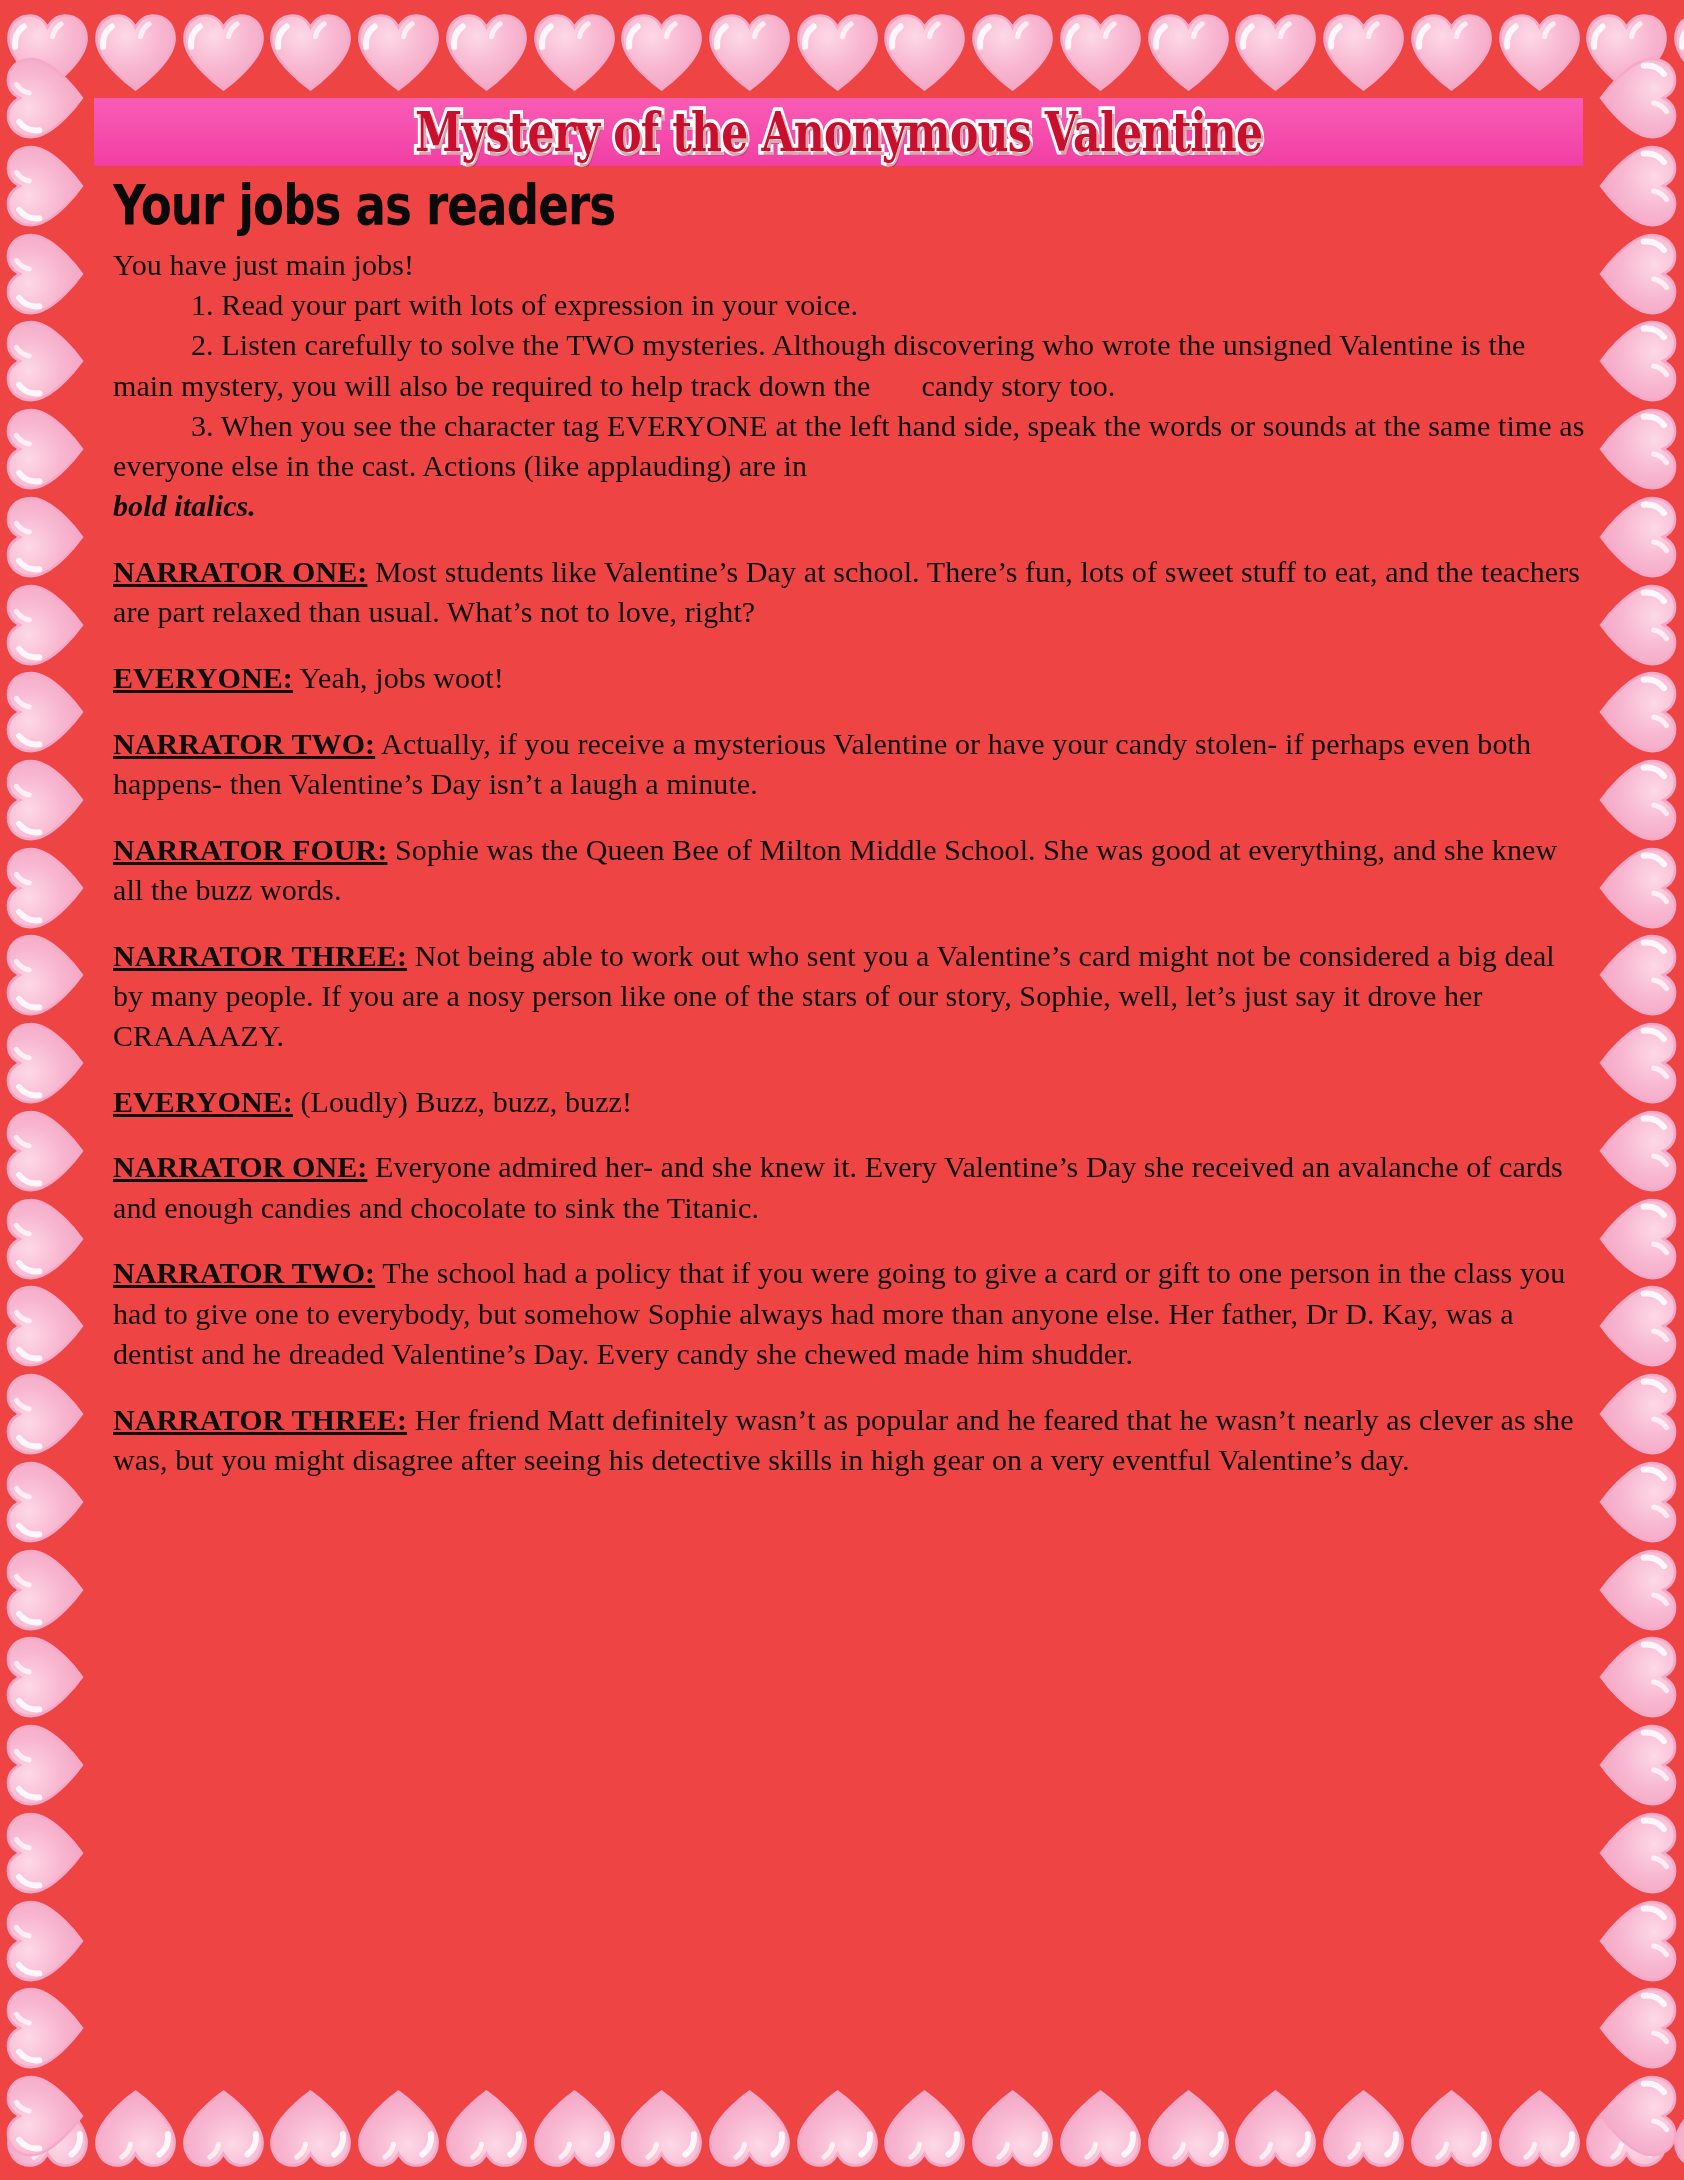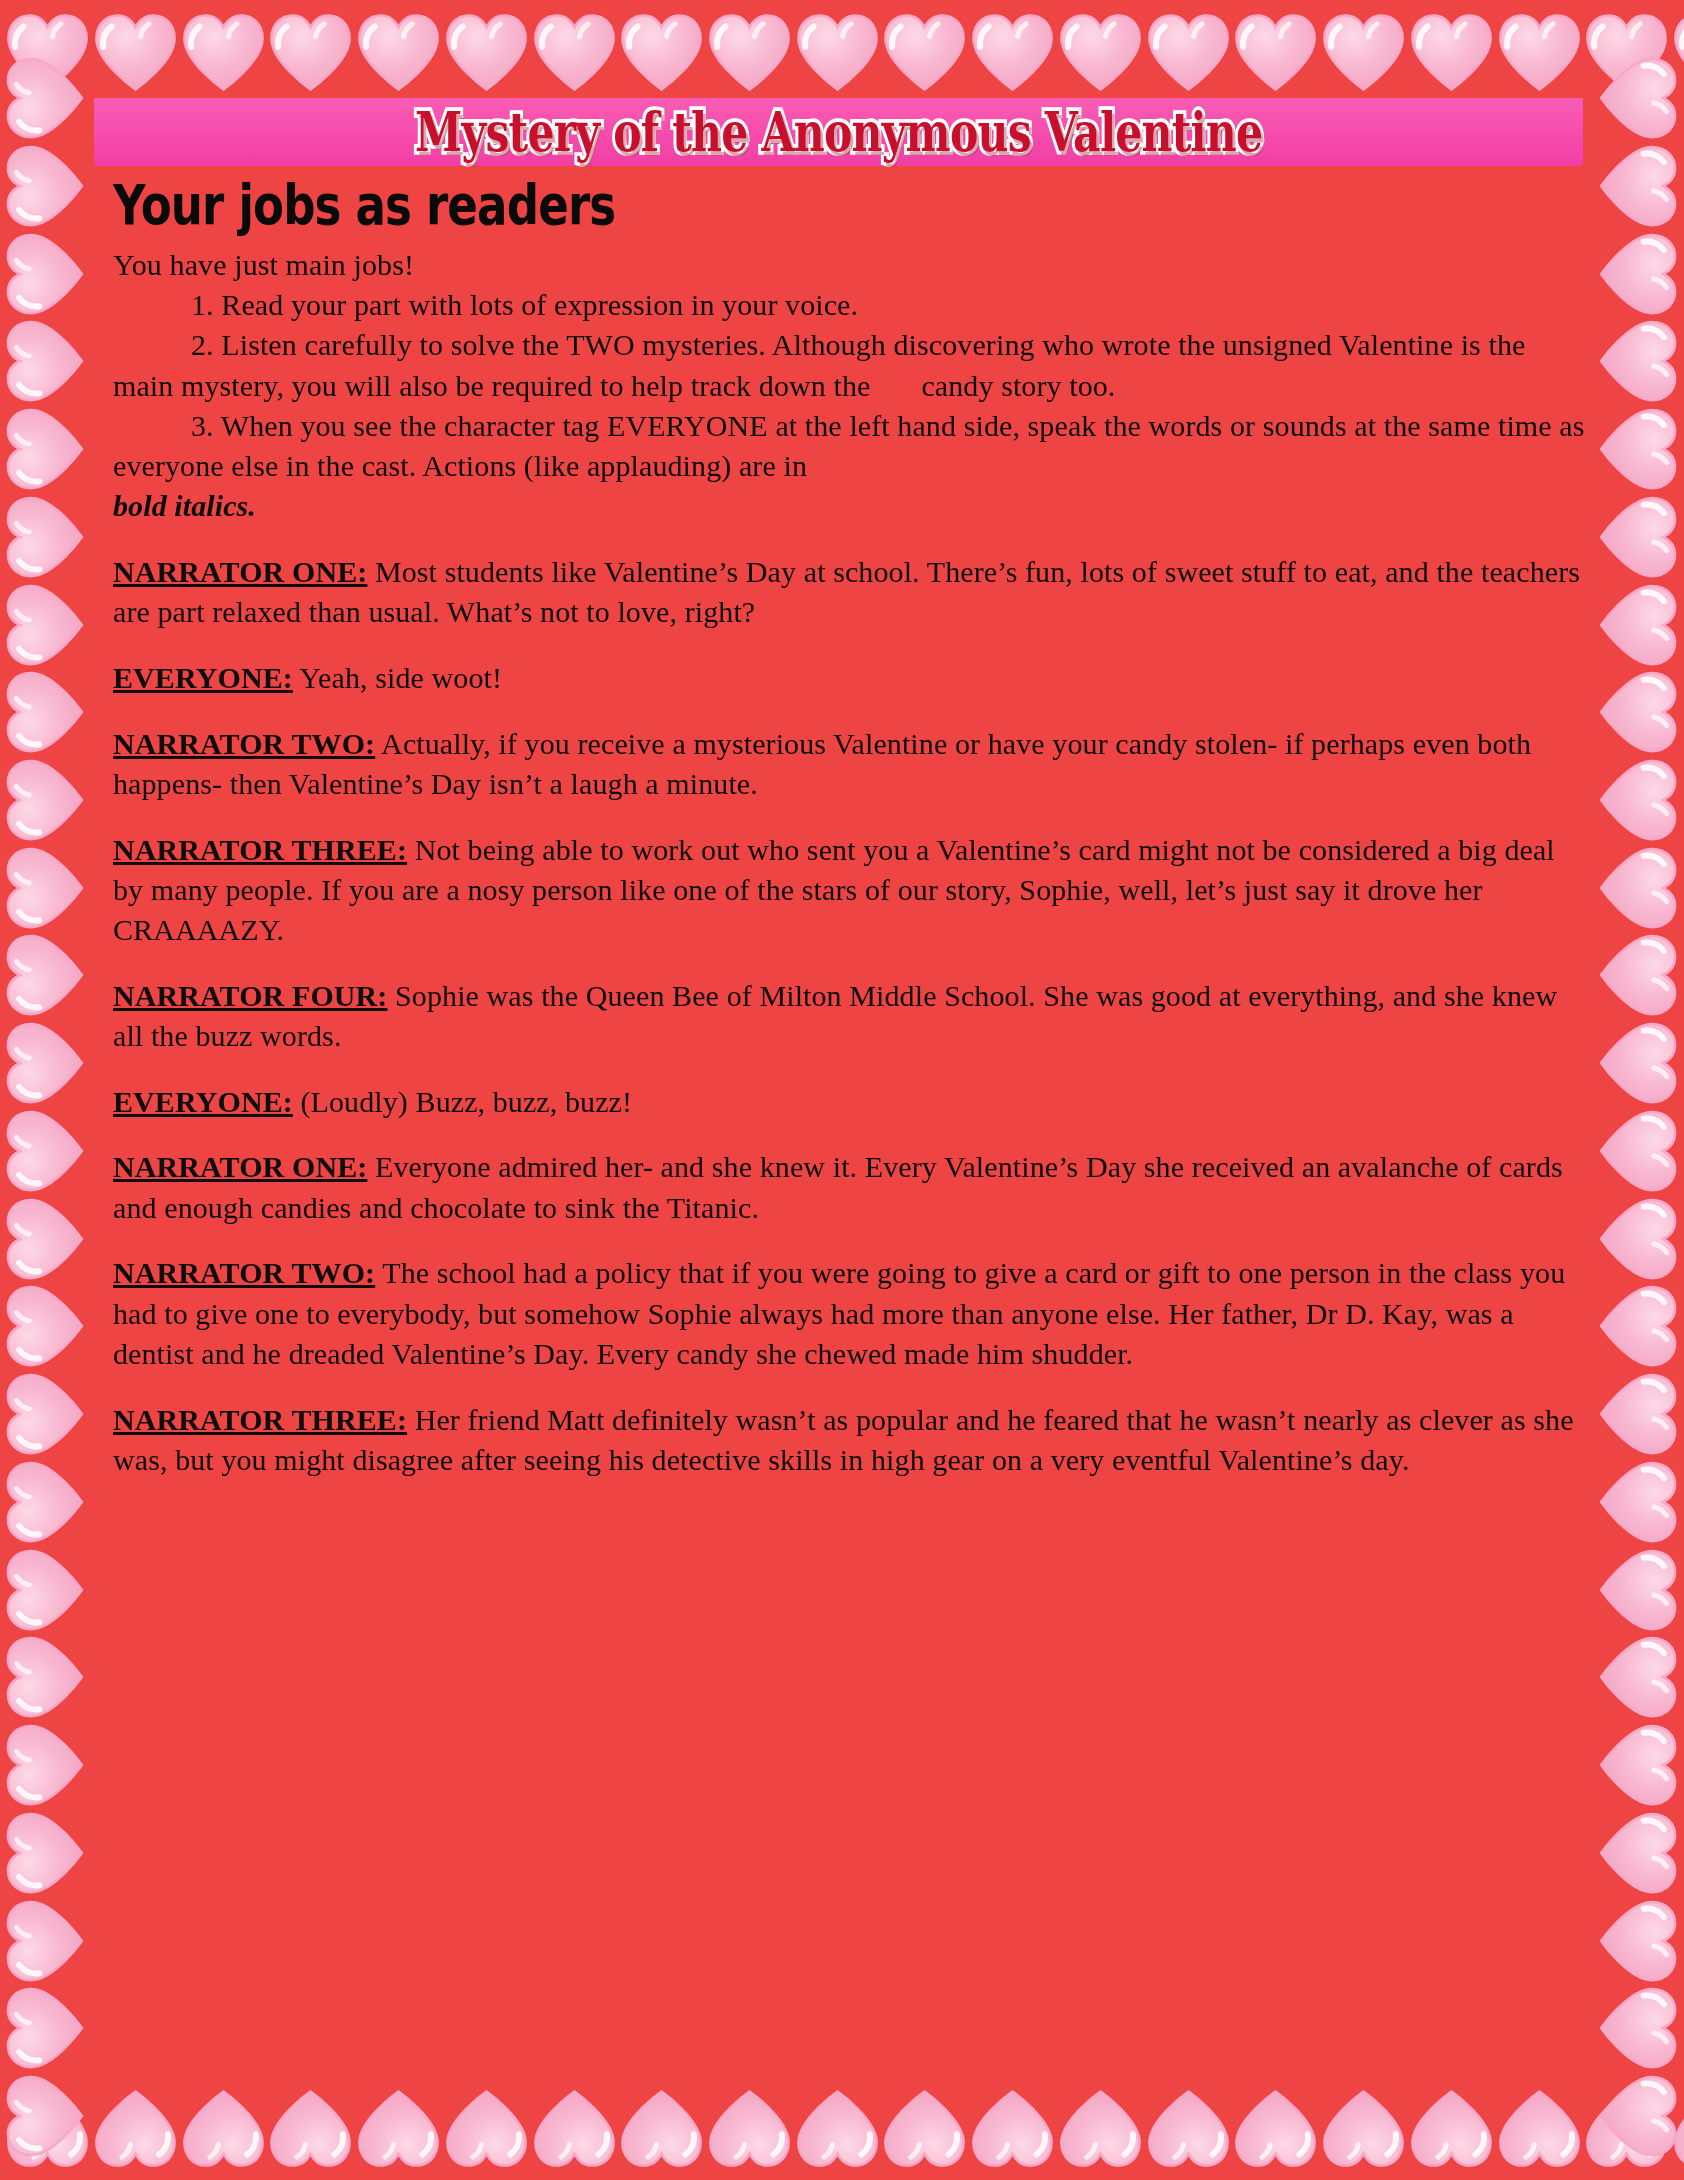--- a/index.html
+++ b/index.html
@@ -1375,24 +1375,24 @@
         <span class="indent-1">1. Read your part with lots of expression in your voice.</span>
         <span class="indent-1"><span>2. Listen carefully to solve the TWO mysteries. Although discovering who wrote the unsigned Valentine is the main mystery, you will also be required to help track down the</span><span class="gap"></span><span>candy story too.</span></span>
         <span class="indent-1"><span>3. When you see the character tag EVERYONE at the left hand side, speak the words or sounds at the same time as everyone else in the cast. Actions (like applauding) are in</span>
           <span class="bolditalic hang">bold italics.</span>
         </span>
       </p>
     </div>
 
     <div class="body-block" id="script-container">
         <p class="para"><span class="spk">NARRATOR ONE:</span><span> Most students like Valentine’s Day at school. There’s fun, lots of sweet stuff to eat, and the teachers are part relaxed than usual. What’s not to love, right?</span></p>
-        <p class="para"><span class="spk">EVERYONE:</span><span> Yeah, side woot!</span></p>
+        <p class="para"><span class="spk">EVERYONE:</span><span> Yeah, jobs woot!</span></p>
         <p class="para"><span class="spk">NARRATOR TWO:</span><span> Actually, if you receive a mysterious Valentine or have your candy stolen- if perhaps even both happens- then Valentine’s Day isn’t a laugh a minute.</span></p>
+        <p class="para"><span class="spk">NARRATOR FOUR:</span><span> Sophie was the Queen Bee of Milton Middle School. She was good at everything, and she knew all the buzz words.</span></p>
         <p class="para"><span class="spk">NARRATOR THREE:</span><span>  Not being able to work out who sent you a Valentine’s card might not be considered a big deal by many people. If you are a nosy person like one of the stars of our story, Sophie, well, let’s just say it drove her CRAAAAZY.</span></p>
-        <p class="para"><span class="spk">NARRATOR FOUR:</span><span> Sophie was the Queen Bee of Milton Middle School. She was good at everything, and she knew all the buzz words.</span></p>
         <p class="para"><span class="spk">EVERYONE:</span><span> (Loudly) Buzz, buzz, buzz!</span></p>
         <p class="para"><span class="spk">NARRATOR ONE:</span><span> Everyone admired her- and she knew it. Every Valentine’s Day she received an avalanche of cards and enough candies and chocolate to sink the Titanic.</span></p>
         <p class="para"><span class="spk">NARRATOR TWO:</span><span> The school had a policy that if you were going to give a card or gift to one person in the class you had to give one to everybody, but somehow Sophie always had more than anyone else. Her father, Dr D. Kay, was a dentist and he dreaded Valentine’s Day. Every candy she chewed made him shudder.</span></p>
         <p class="para"><span class="spk">NARRATOR THREE:</span><span> Her friend Matt definitely wasn’t as popular and he feared that he wasn’t nearly as clever as she was, but you might disagree after seeing his detective skills in high gear on a very eventful Valentine’s day.</span></p>
       </div>
 
   </div>
 </div>
 
 

